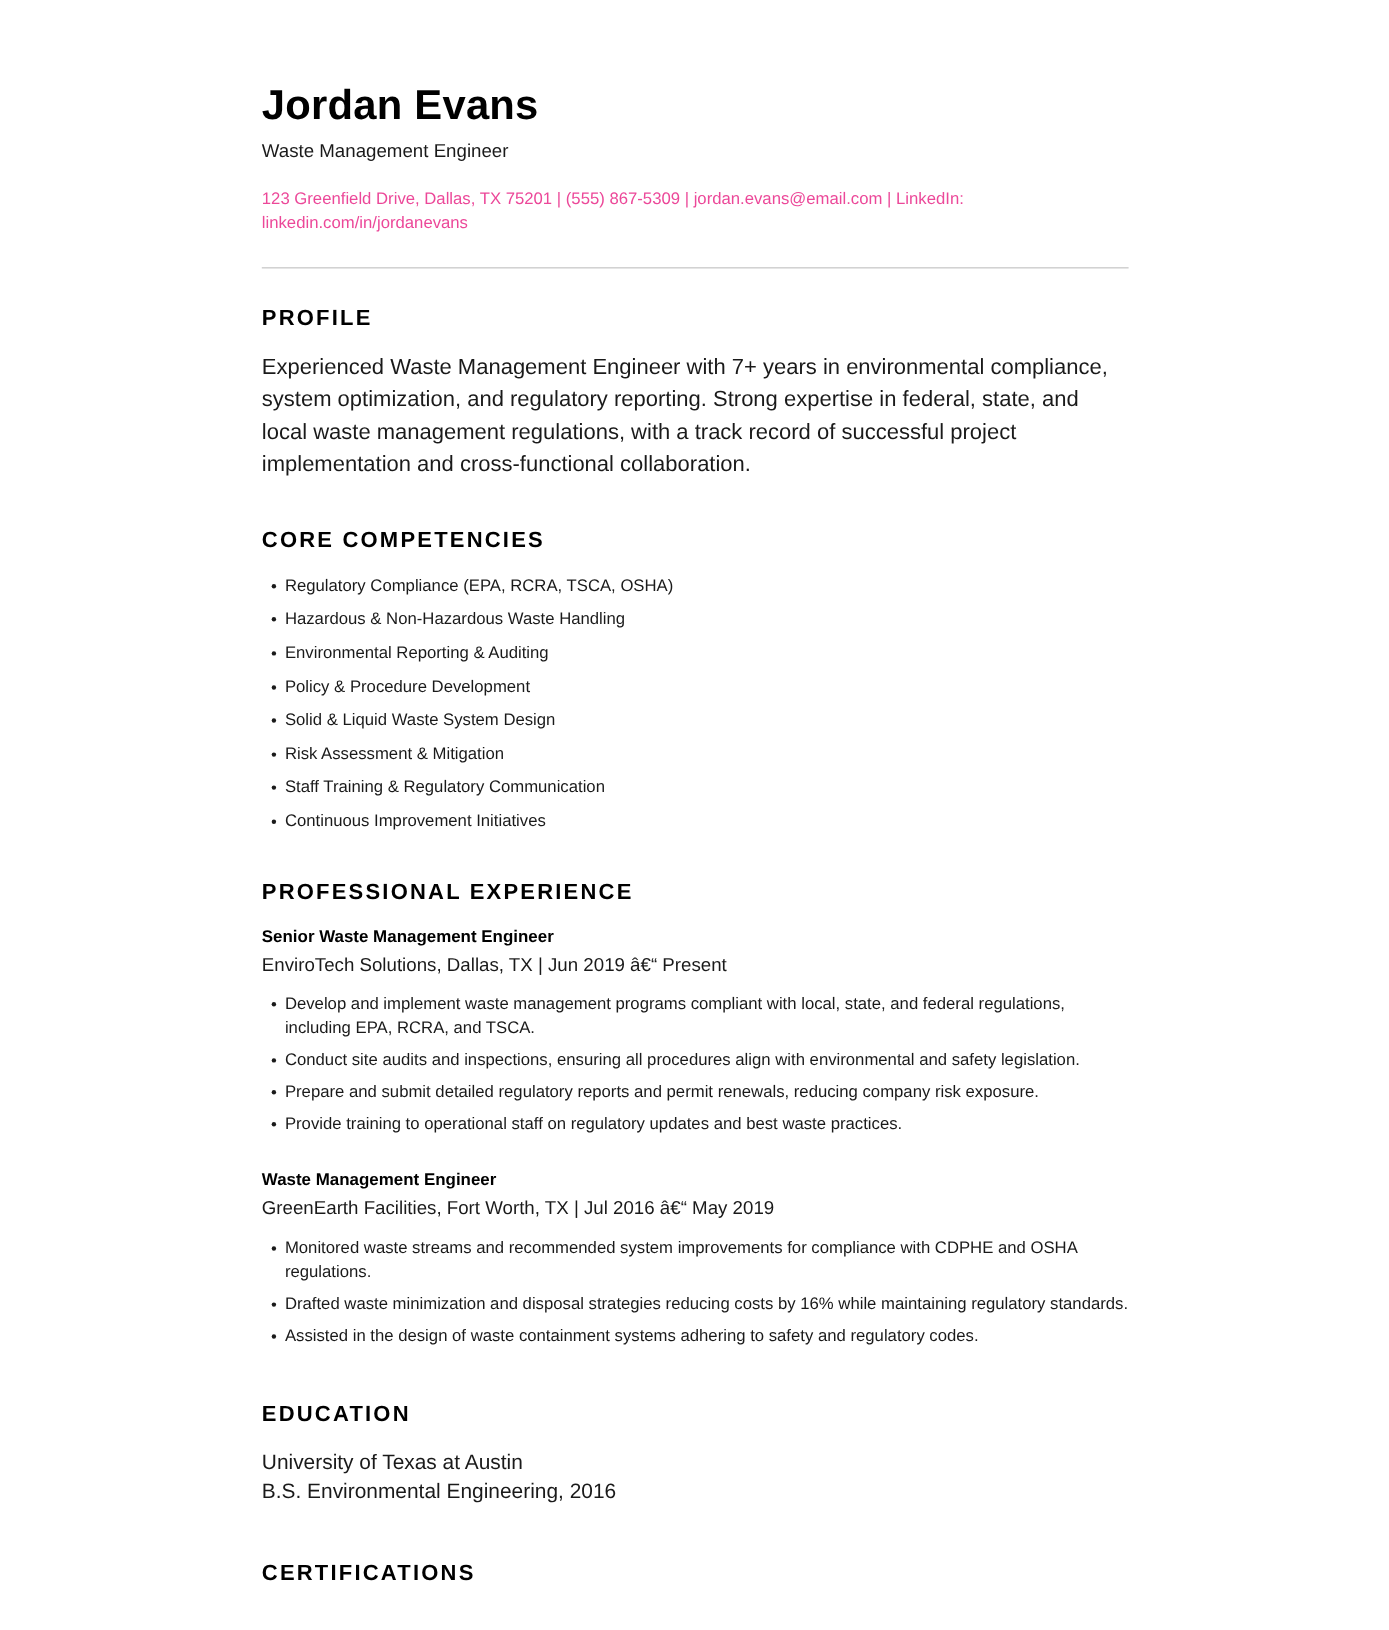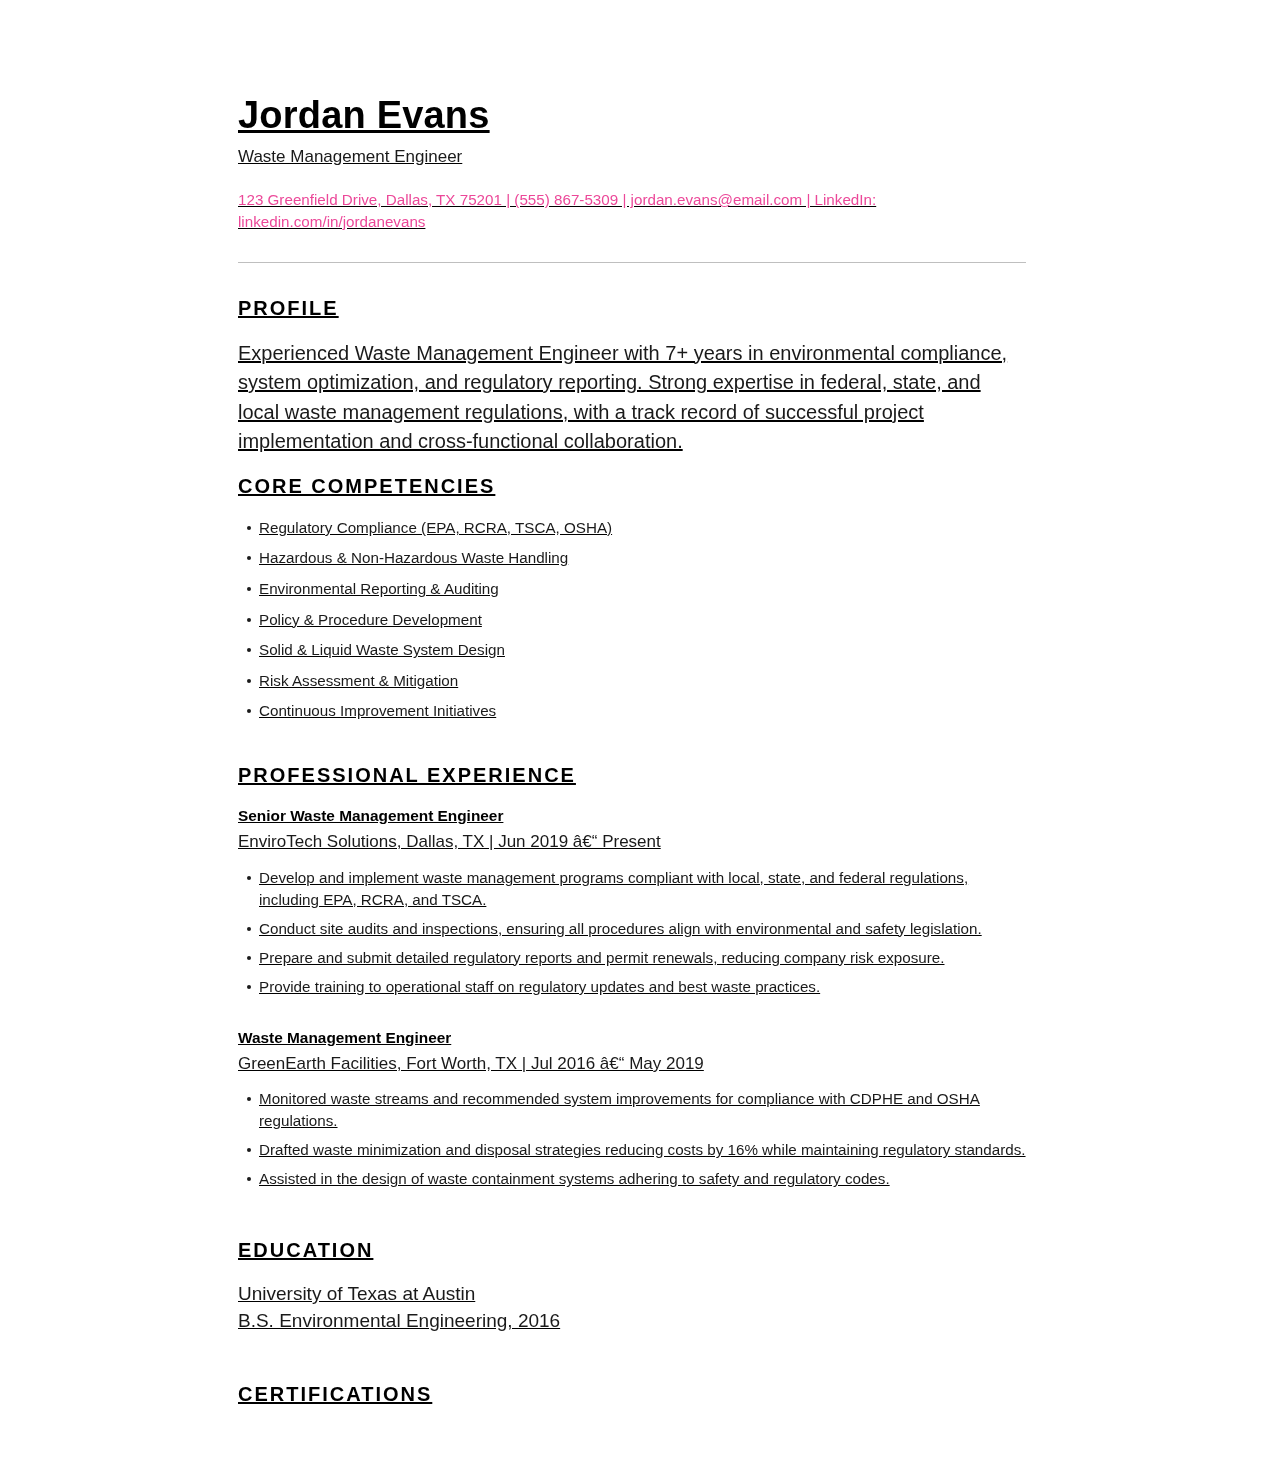--- a/index.html
+++ b/index.html
@@ -17,23 +17,22 @@
   .page {
     position: relative;
     width: 1263px;
     height: 1482px;
     background: #ffffff;
     box-sizing: border-box;
   }
   .sheet {
     position: absolute;
     left: 238px;
-    top: 95px;
+    top: 76px;
     width: 788px;
-    text-decoration: underline;
   }
 
   
   .name {
     font-size: 38px;
     font-weight: bold;
     line-height: 1.08;
     letter-spacing: 0.2px;
     margin: 0 0 11px 0;
     color: #000;
@@ -56,21 +55,21 @@
     margin-top: 29px;
     border: 0;
     border-top: 1px solid #bfbfbf;
     width: 788px;
   }
 
   
   .section {
     margin-top: 34px;
   }
-  .section.tight { margin-top: 18px; }
+  .section.tight { margin-top: 42px; }
   .section.exp-block { margin-top: 42px; }
   .section.edu-block { margin-top: 49px; }
   .section.cert-block { margin-top: 48px; }
 
   .section-title {
     font-size: 20px;
     font-weight: bold;
     letter-spacing: 2.0px;
     color: #000;
     margin: 0 0 19px 0;
@@ -162,20 +161,21 @@
 
     <div class="section tight">
       <h2 class="section-title">CORE COMPETENCIES</h2>
       <ul class="bullets">
         <li>Regulatory Compliance (EPA, RCRA, TSCA, OSHA)</li>
         <li>Hazardous &amp; Non-Hazardous Waste Handling</li>
         <li>Environmental Reporting &amp; Auditing</li>
         <li>Policy &amp; Procedure Development</li>
         <li>Solid &amp; Liquid Waste System Design</li>
         <li>Risk Assessment &amp; Mitigation</li>
+        <li>Staff Training &amp; Regulatory Communication</li>
         <li>Continuous Improvement Initiatives</li>
       </ul>
     </div>
 
     <div class="section exp-block">
       <h2 class="section-title">PROFESSIONAL EXPERIENCE</h2>
 
       <div class="job">
         <div class="job-title">Senior Waste Management Engineer</div>
         <div class="job-meta">EnviroTech Solutions, Dallas, TX  |  Jun 2019 â€“ Present</div>

